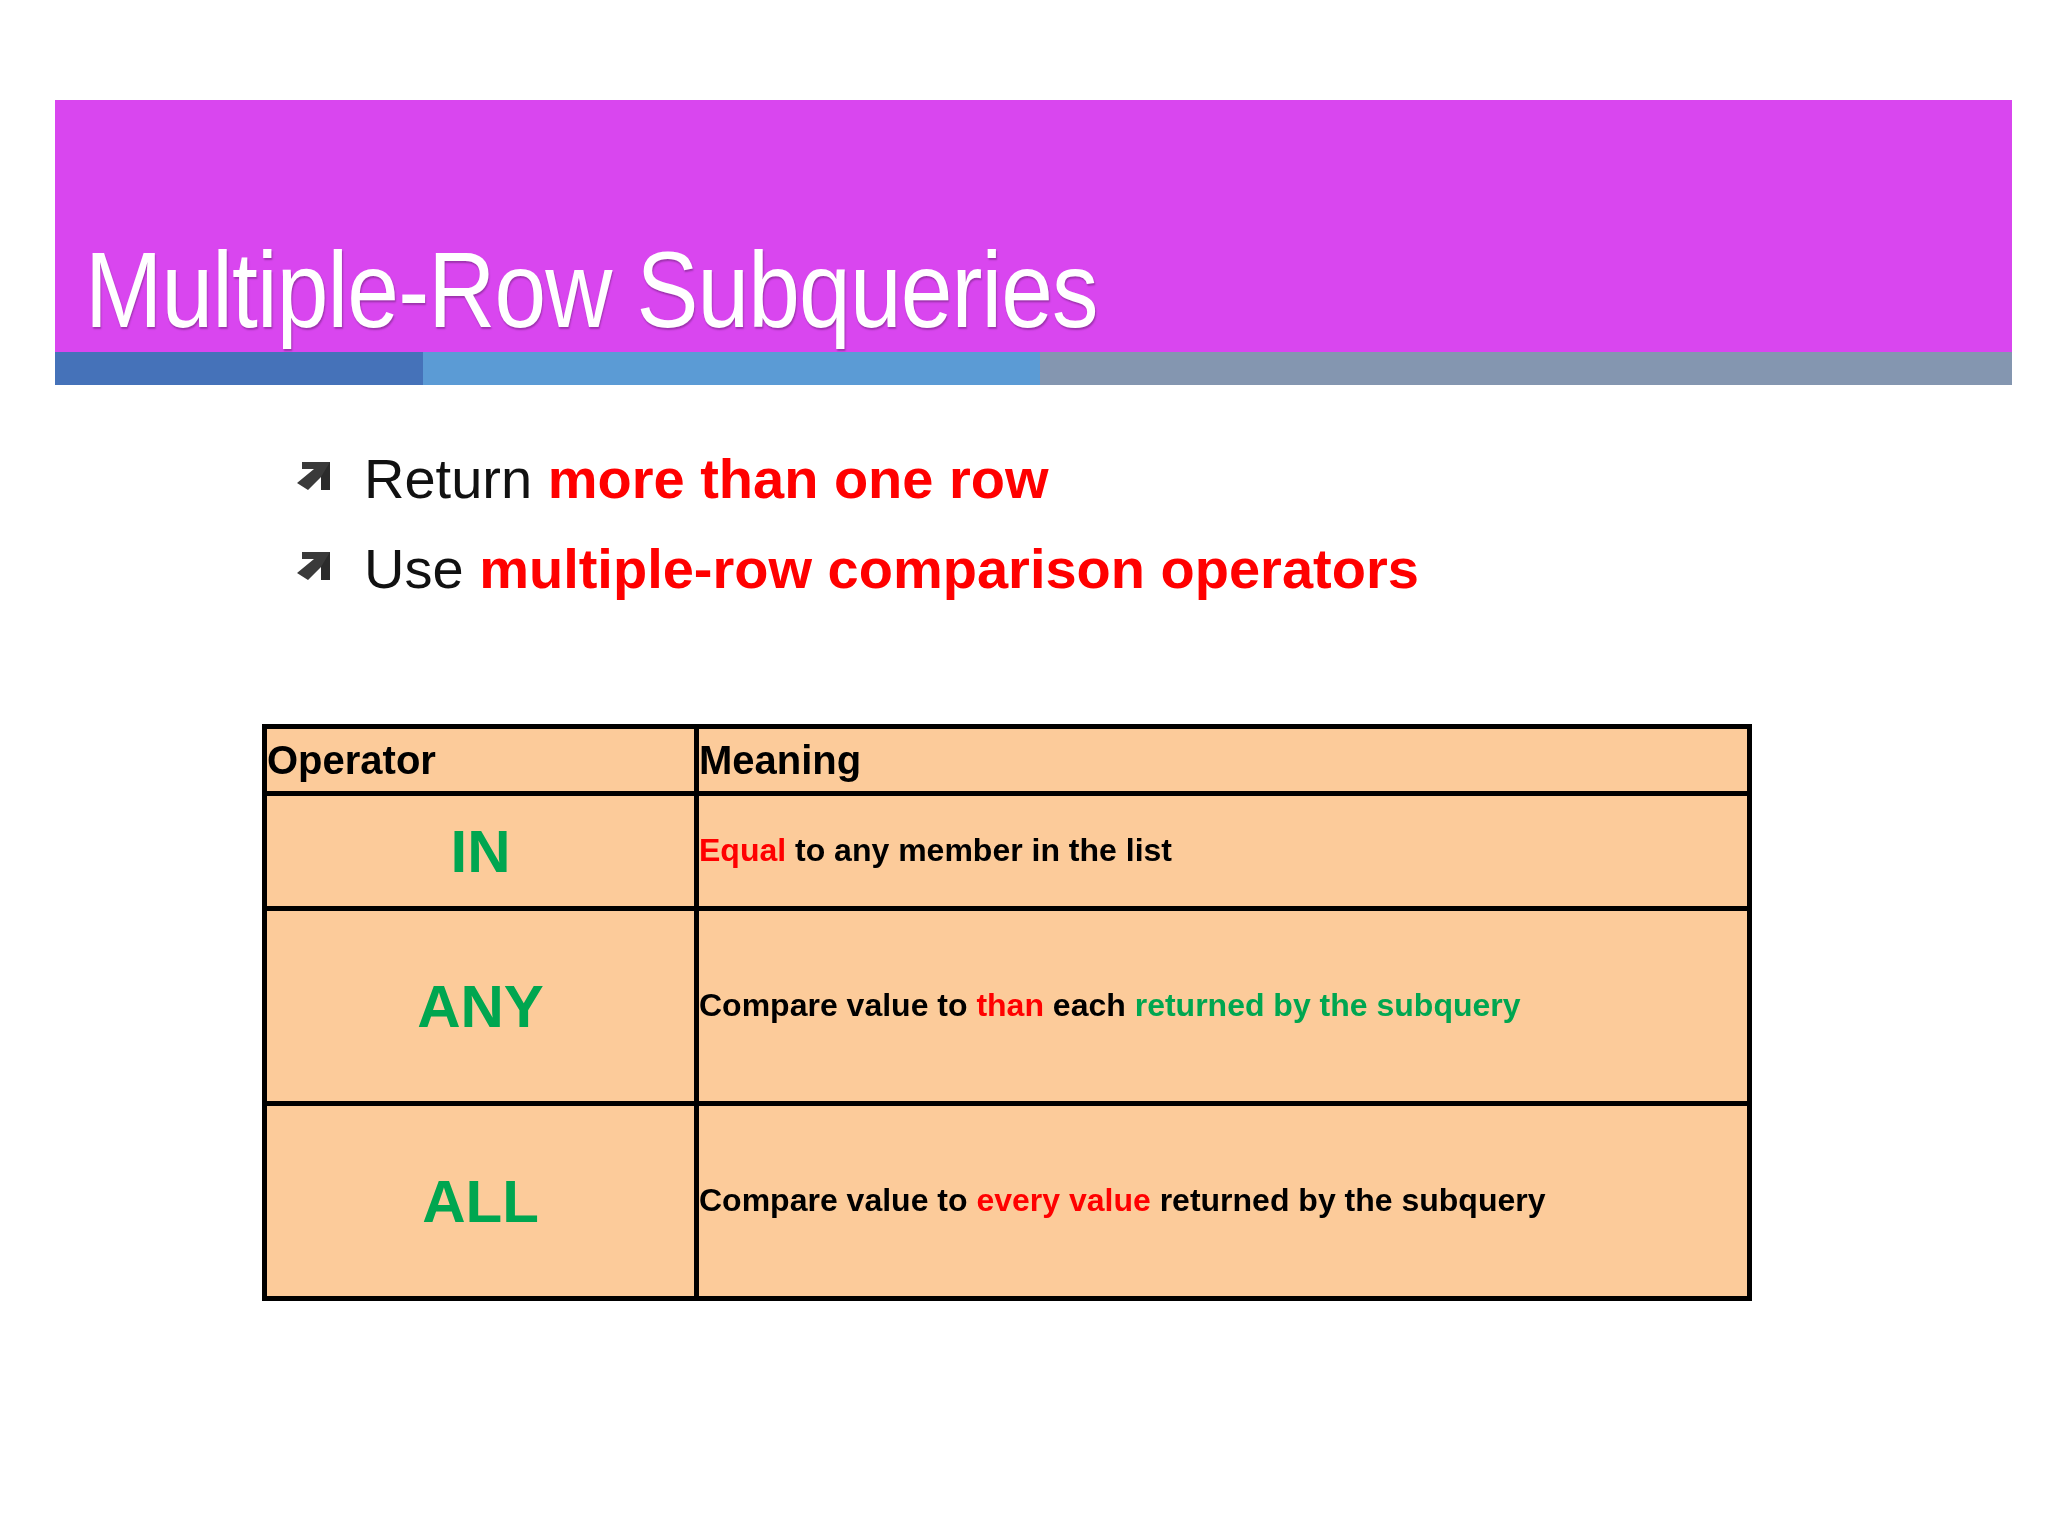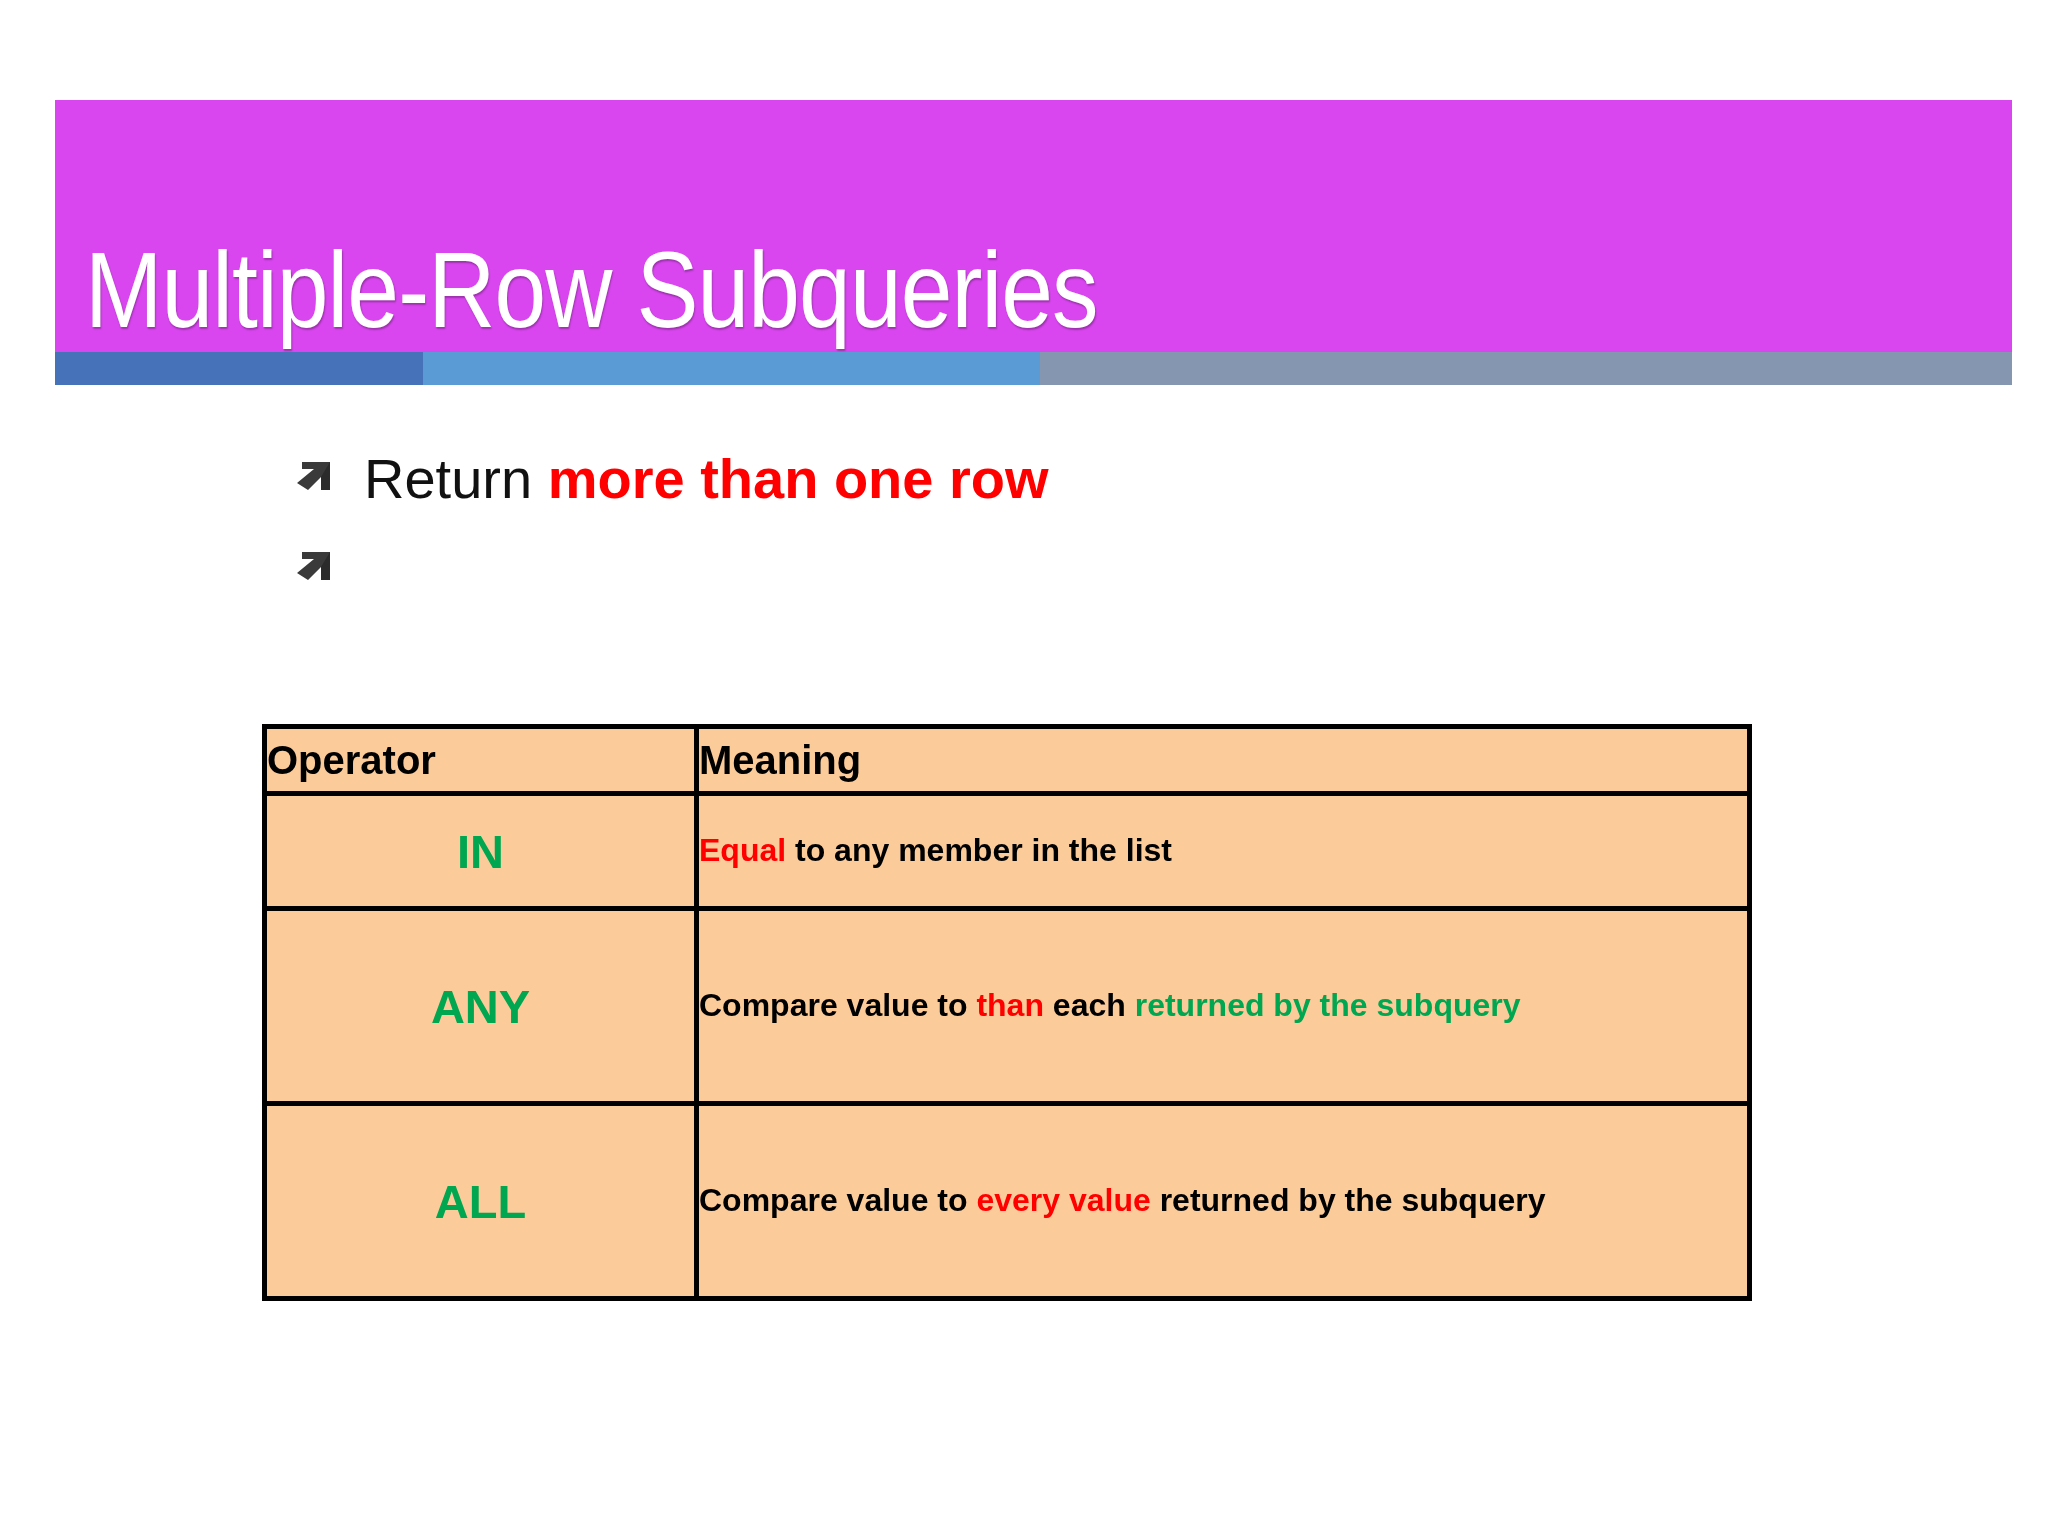--- a/index.html
+++ b/index.html
@@ -110,21 +110,21 @@
     font-size: 40px;
     font-weight: bold;
     color: #000000;
     text-align: left;
     padding: 4px 0 4px 18px;
     vertical-align: middle;
   }
 
   .op-cell {
     text-align: center;
-    font-size: 47px;
+    font-size: 60px;
     font-weight: bold;
     color: #00A650;
     padding: 10px 0;
   }
   .mean-cell {
     text-align: left;
     font-size: 32px;
     font-weight: bold;
     color: #000000;
     padding: 16px 14px 16px 20px;
@@ -163,20 +163,21 @@
     <span class="bullet-text"><span>Return </span><span class="hl">more than one row</span></span>
   </div>
 
   <div class="bullet-row">
     <span class="bullet-icon">
       <svg width="46" height="46" viewBox="0 0 46 46" aria-hidden="true">
         <polygon points="12,6 40,6 40,34 31,34 31,21 18,34 7,27 24,13 12,13" fill="#3A3A3A"></polygon>
         <polygon points="40,6 40,34 31,34 31,21" fill="#2B2B2B"></polygon>
       </svg>
     </span>
+    <span class="bullet-text"><span>Use </span><span class="hl">multiple-row comparison operators</span></span>
   </div>
 
 </div>
 
 <table class="op-table">
   <colgroup>
     <col class="col-op">
     <col class="col-mean">
   </colgroup>
   <thead>

